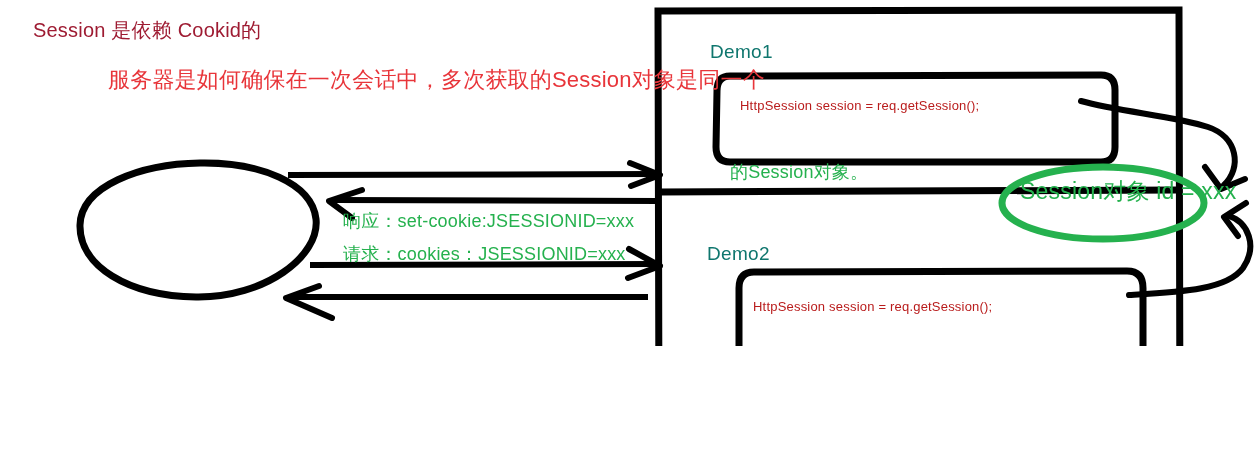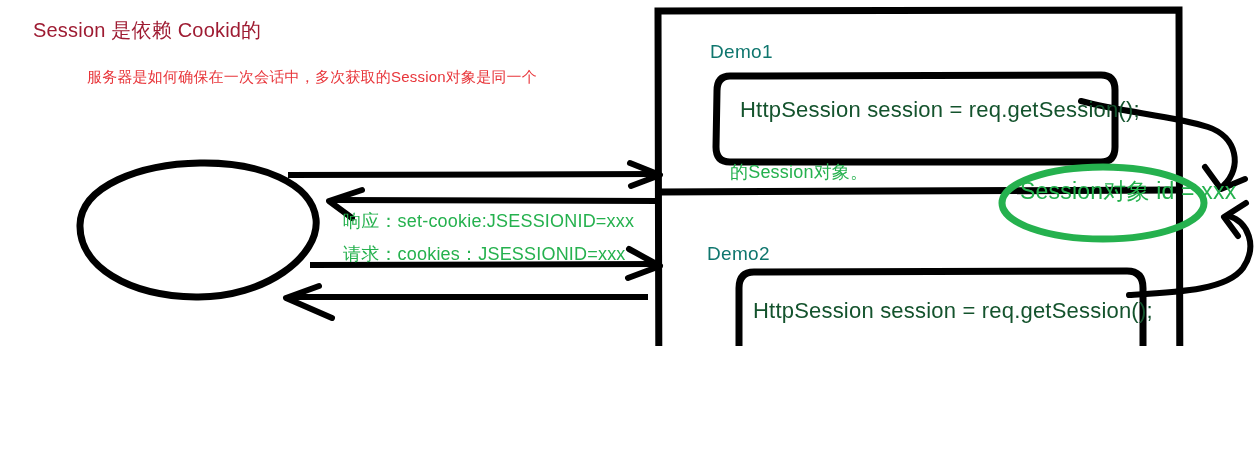--- a/index.html
+++ b/index.html
@@ -33,38 +33,38 @@
   
   .headline-main {
     left: 33px;
     top: 20px;
     font-size: 20px;
     color: #9e1b32;
     letter-spacing: 0.2px;
   }
   
   .headline-sub {
-    left: 87px;
+    left: 108px;
     top: 69px;
-    font-size: 15px;
+    font-size: 22px;
     color: #e8353a;
     letter-spacing: 0.2px;
   }
   
   .demo-label {
     font-size: 19px;
     color: #0f766e;
     letter-spacing: 0.3px;
   }
   .demo1-label { left: 710px; top: 42px; }
   .demo2-label { left: 707px; top: 244px; }
   
   .code-red {
-    font-size: 22px;
-    color: #14532d;
+    font-size: 13px;
+    color: #b91c1c;
     letter-spacing: 0.2px;
   }
   .code-demo1 { left: 740px; top: 99px; }
   .code-demo2 { left: 753px; top: 300px; }
   
   .note-green {
     font-size: 18px;
     color: #25b14e;
     letter-spacing: 0.2px;
   }

